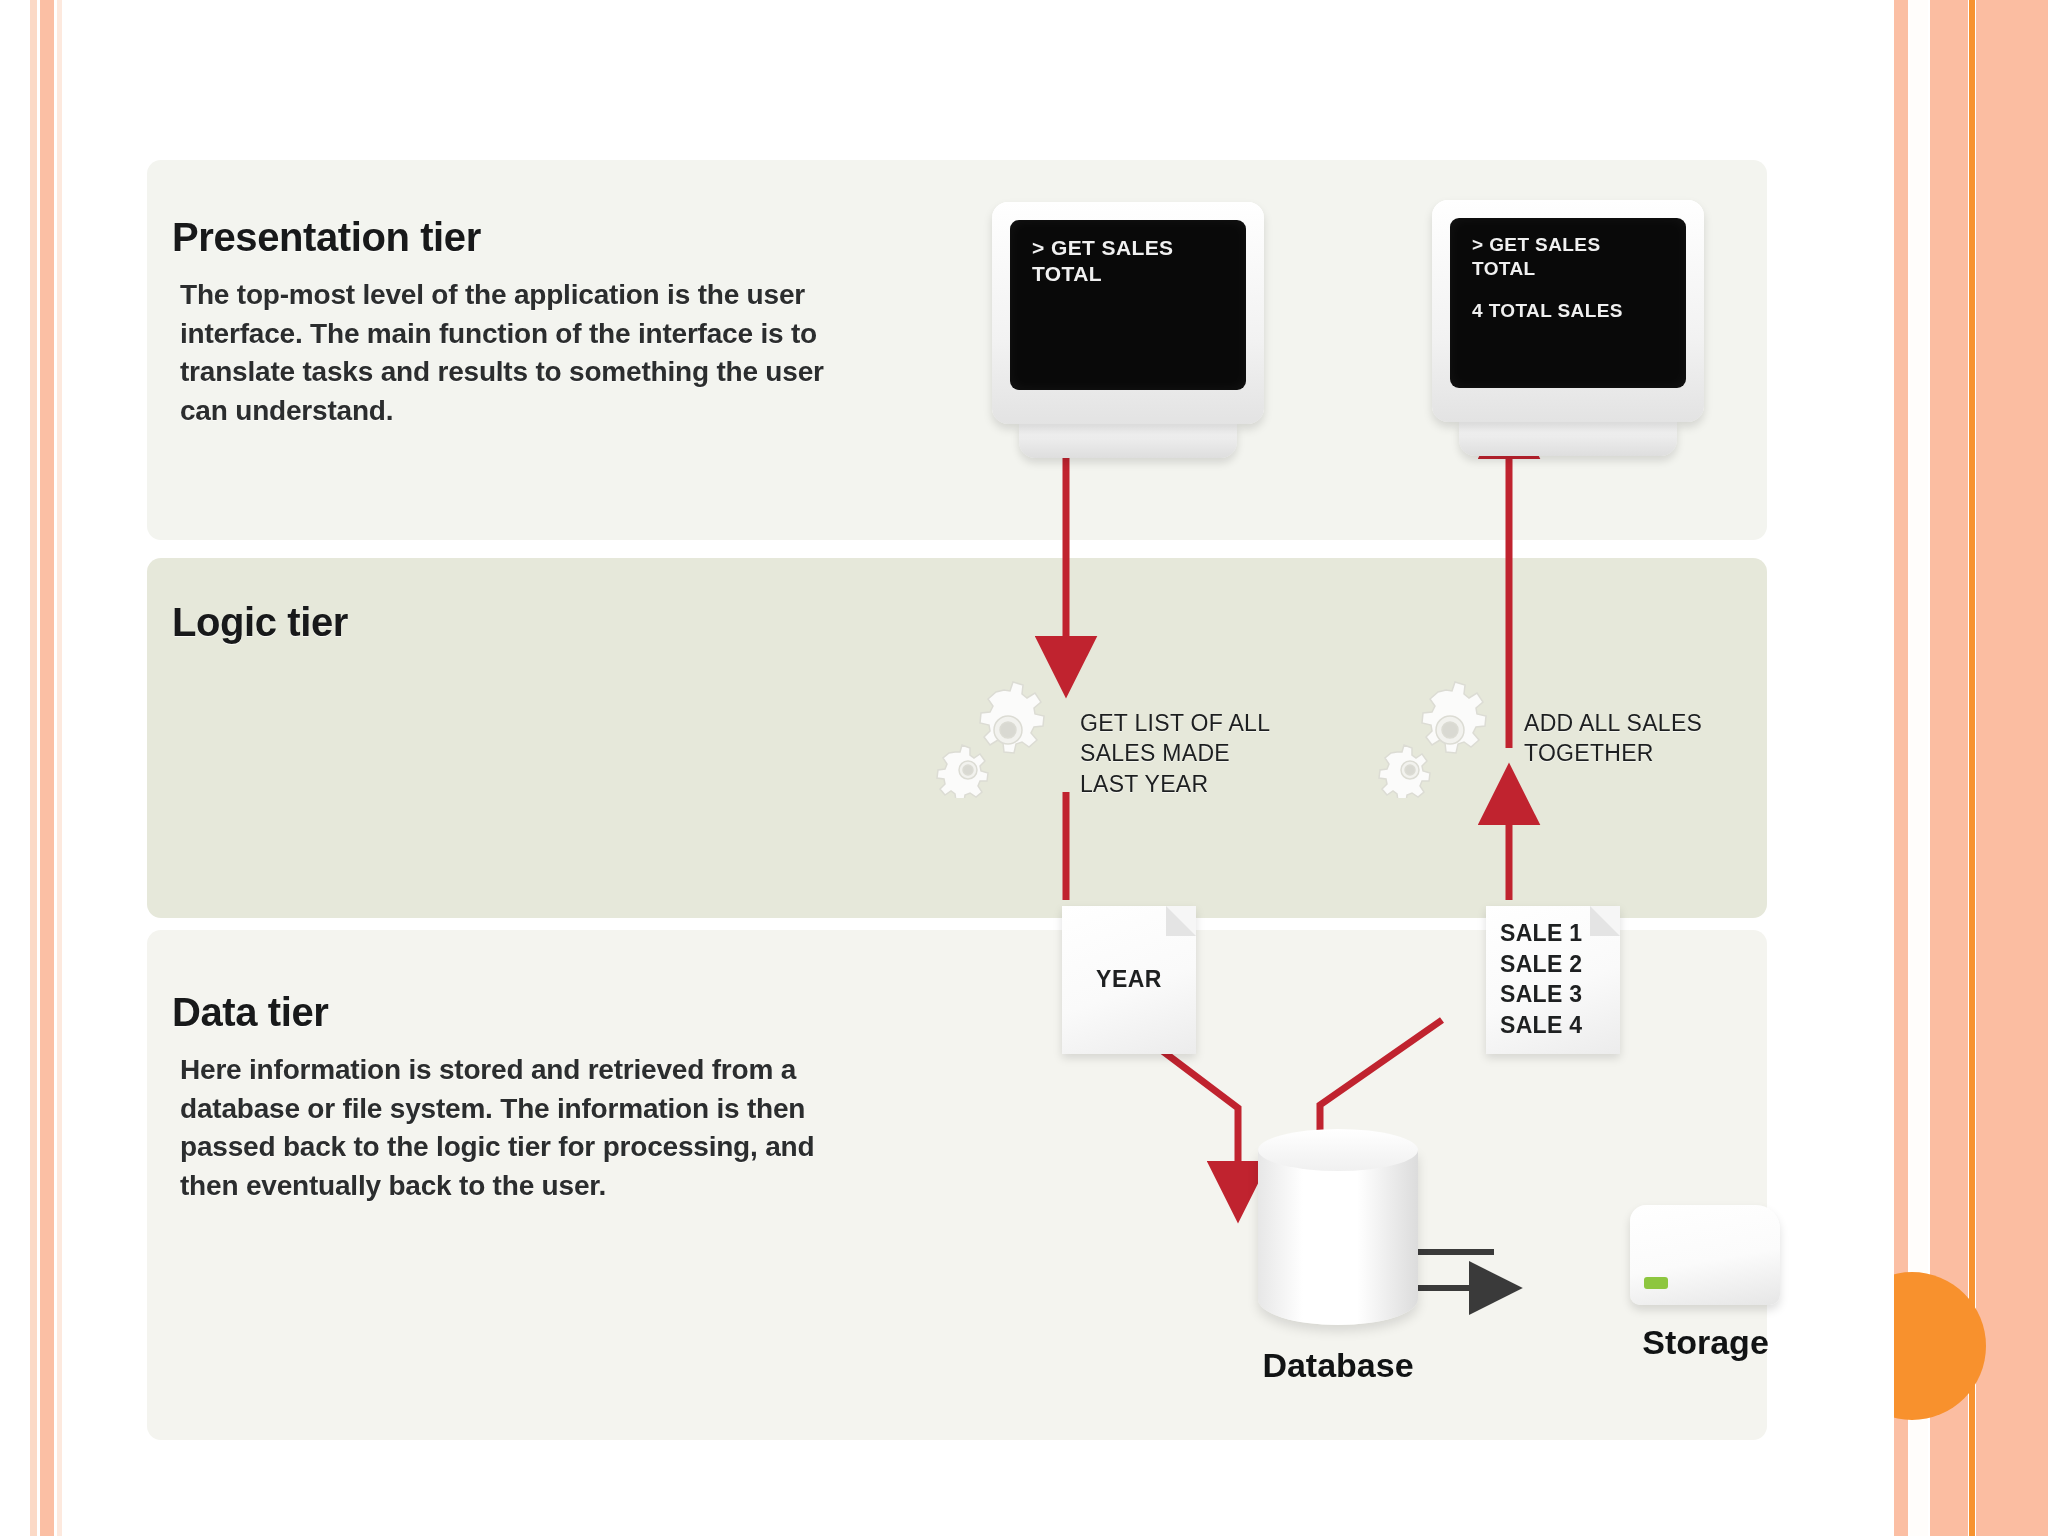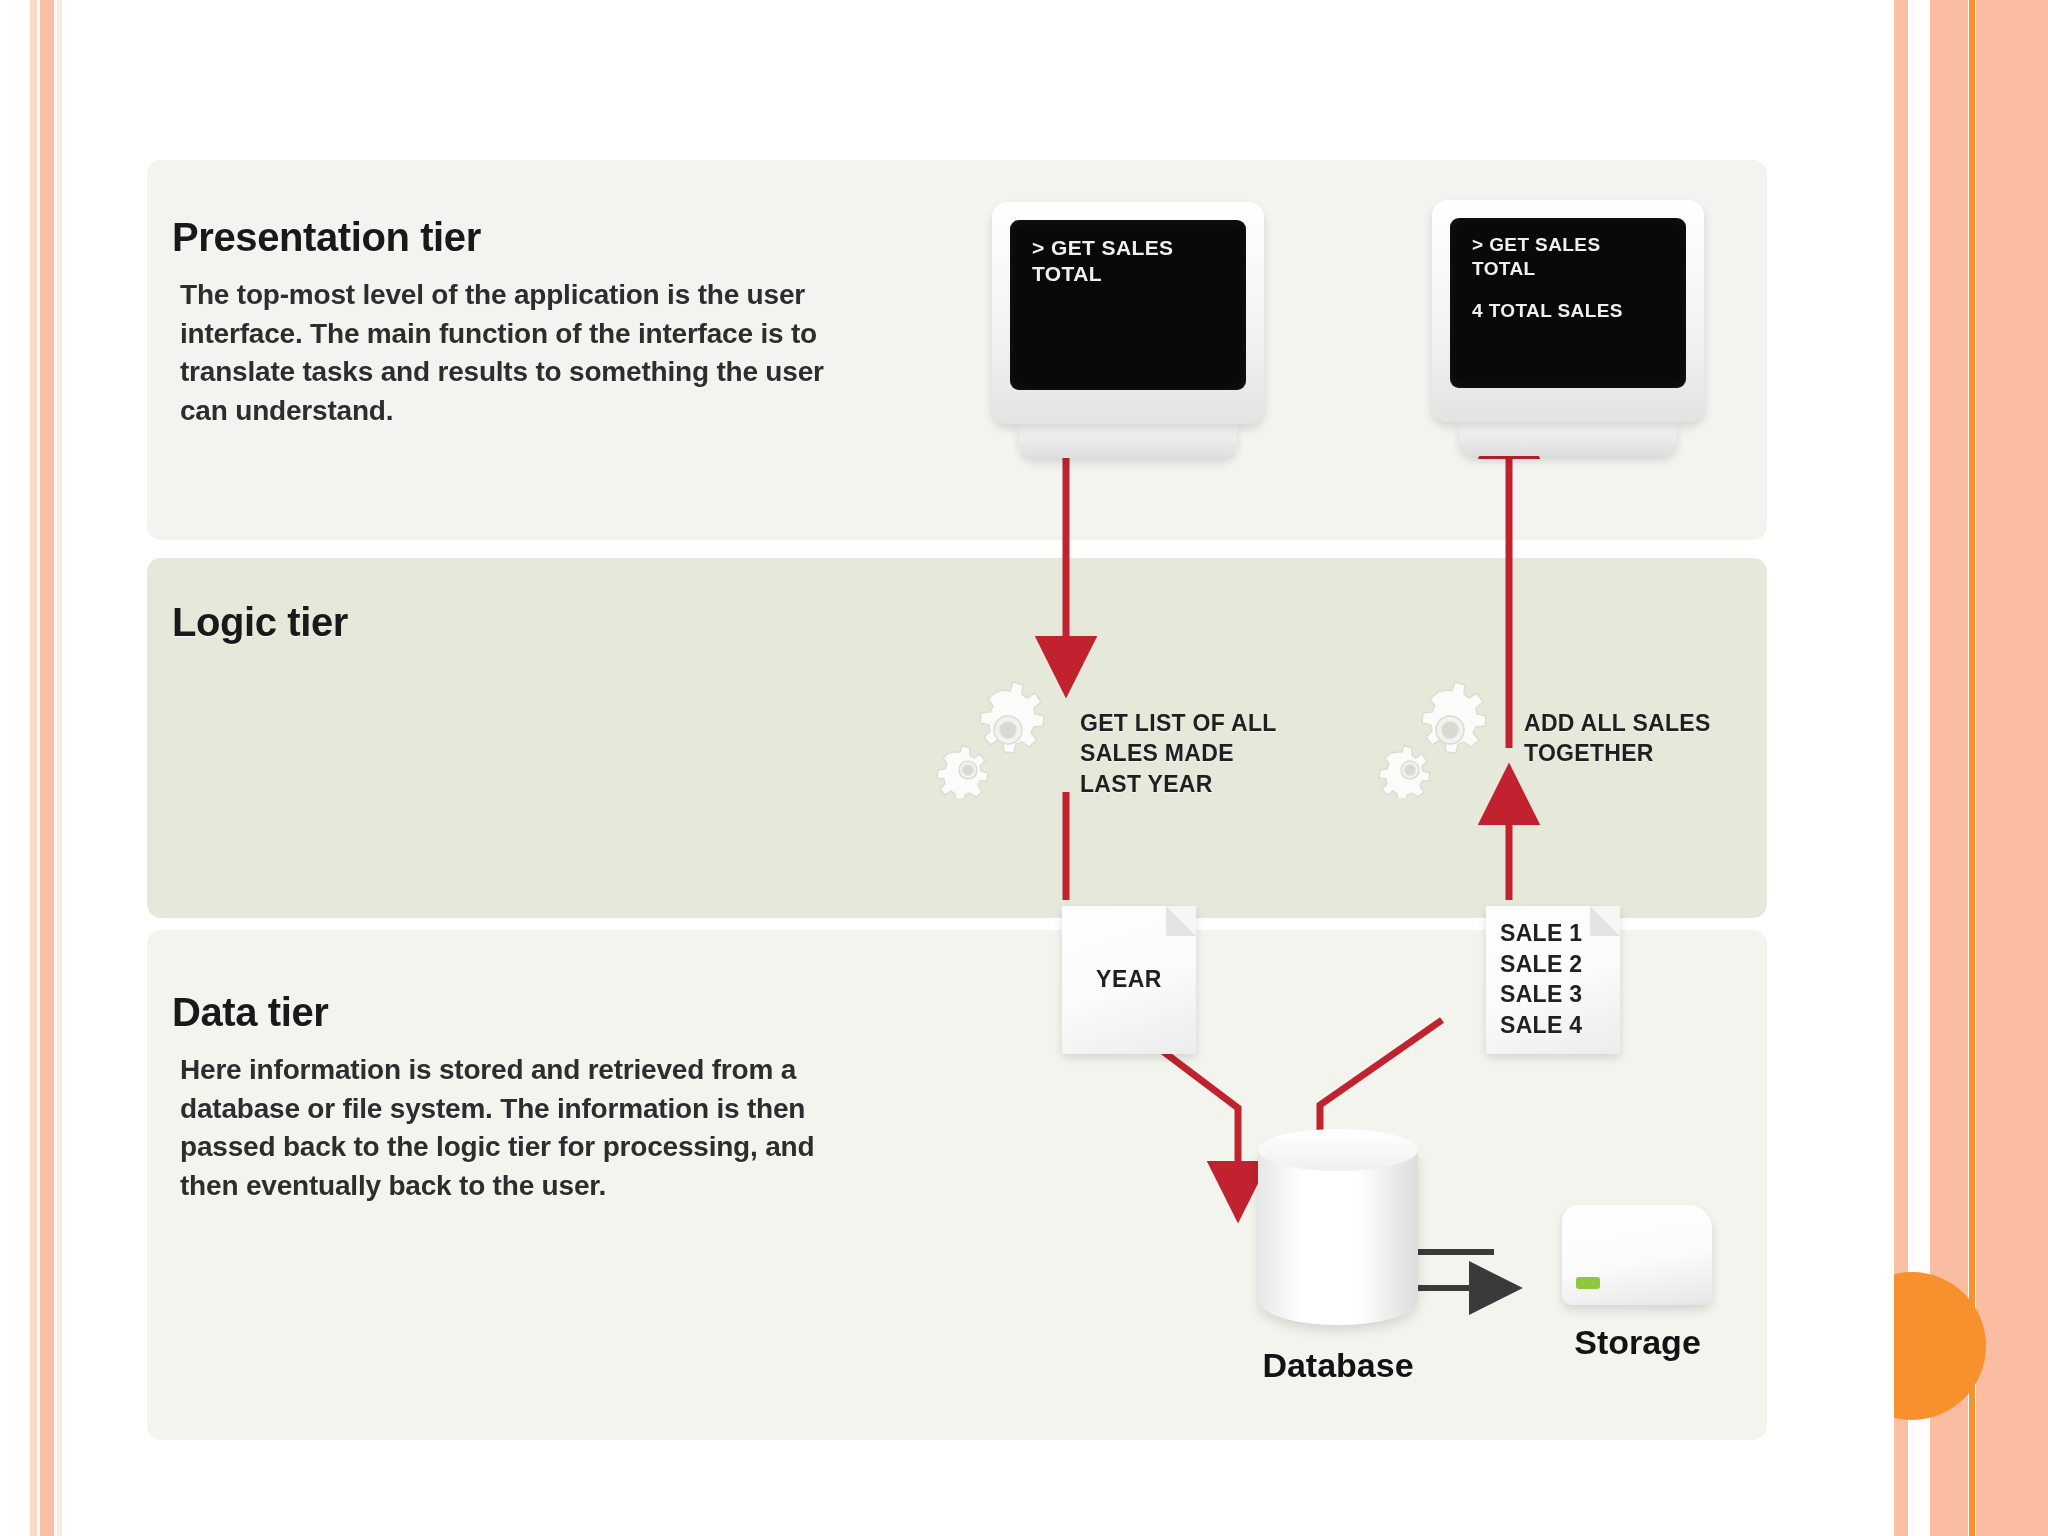--- a/index.html
+++ b/index.html
@@ -85,21 +85,21 @@
   .monitor-2{left:1370px;top:200px;}
   .monitor-2 .screen{font-size:19px;}
 
   
   .gears{position:absolute;}
   .gears-1{left:868px;top:668px;}
   .gears-2{left:1310px;top:668px;}
 
   
   .logic-label{
-    position:absolute;font-size:23px;font-weight:bold;color:#1d1f20;
+    position:absolute;font-size:23px;font-weight:normal;color:#1d1f20;
     line-height:1.32;letter-spacing:.3px;
     text-shadow:0 1px 0 rgba(255,255,255,.6);
   }
   .logic-label-1{left:1018px;top:708px;}
   .logic-label-2{left:1462px;top:708px;}
 
   
   .doc{
     position:absolute;width:134px;height:148px;
     background:linear-gradient(160deg,#ffffff 0%,#fafafa 55%,#ececec 100%);
@@ -133,21 +133,21 @@
   .db-cyl::before{
     content:"";position:absolute;left:0;top:-21px;width:160px;height:42px;
     border-radius:50%;
     background:linear-gradient(180deg,#ffffff,#f0f0f0);
   }
   .db-label{
     position:absolute;left:-25px;top:196px;width:210px;text-align:center;
     font-size:34px;font-weight:bold;color:#111314;
   }
 
-  .storage{position:absolute;left:1500px;top:1205px;}
+  .storage{position:absolute;left:1568px;top:1205px;}
   .st-body{
     width:150px;height:100px;position:relative;
     background:linear-gradient(170deg,#ffffff 0%,#fbfbfb 55%,#e6e6e6 100%);
     border-radius:16px 24px 10px 10px;
     box-shadow:0 5px 10px rgba(0,0,0,.13);
   }
   .st-led{
     position:absolute;left:14px;bottom:16px;width:24px;height:12px;
     border-radius:3px;background:#8dc63f;
   }

